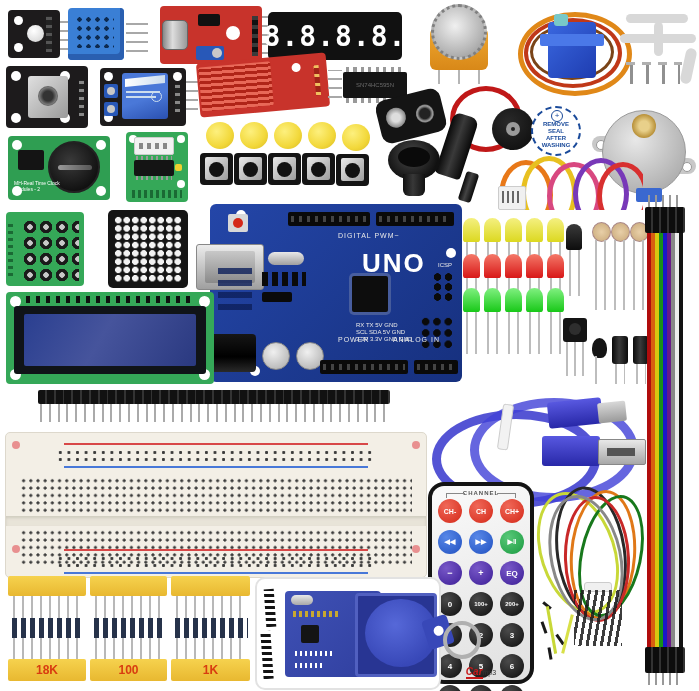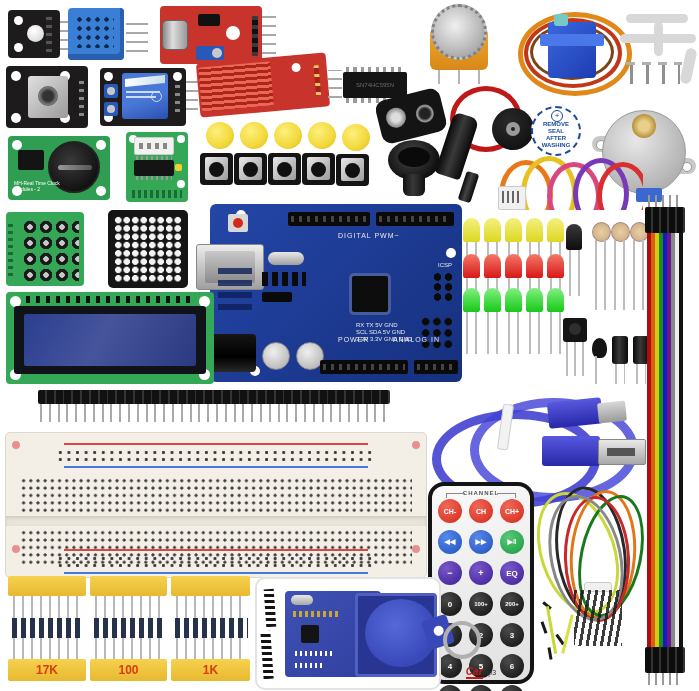--- a/index.html
+++ b/index.html
@@ -55,20 +55,23 @@
     <div style="position:absolute;left:2px;top:14px;width:24px;height:28px;border-radius:5px;background:linear-gradient(90deg,#888,#ddd 40%,#999);border:1px solid #666;"></div>
     <div style="position:absolute;left:38px;top:8px;width:22px;height:12px;background:#111;border-radius:2px;"></div>
     <div class="hole" style="right:22px;top:20px;width:14px;height:14px;"></div>
     <div style="position:absolute;left:36px;bottom:4px;width:28px;height:14px;background:#2858b8;border-radius:2px;">
         <div style="position:absolute;right:2px;top:2px;width:10px;height:10px;border-radius:50%;background:#c8c8c8;"></div>
       </div>
     <div style="position:absolute;right:4px;top:10px;width:6px;height:40px;background:repeating-linear-gradient(0deg,#3a3a3a 0 4px,#111 4px 9px);"></div>
   </div>
   <div class="pins-right" style="left:262px;top:16px;width:14px;height:38px;"></div>
 
+  <div class="c" style="left:268px;top:12px;width:134px;height:48px;background:#111;border-radius:5px;display:flex;align-items:center;justify-content:center;">
+    <span style="color:#fff;font-family:'DejaVu Sans Mono',monospace;font-weight:bold;font-size:28px;letter-spacing:1px;">8.8.8.8.</span>
+  </div>
 
   <div class="c" style="left:424px;top:4px;width:70px;height:78px;">
     <div style="position:absolute;left:6px;top:24px;width:58px;height:42px;background:linear-gradient(#f0a830,#d88818);border-radius:6px;"></div>
     <div style="position:absolute;left:7px;top:0px;width:56px;height:56px;border-radius:50%;background:radial-gradient(circle at 42% 38%,#f0f0f0,#b8b8b8 60%,#909090);border:3px dotted #808080;box-sizing:border-box;"></div>
     <div class="leg" style="left:14px;top:66px;height:14px;"></div>
     <div class="leg" style="left:34px;top:66px;height:14px;"></div>
     <div class="leg" style="left:54px;top:66px;height:14px;"></div>
   </div>
 
   <div class="c" style="left:518px;top:4px;width:112px;height:90px;">
@@ -265,20 +268,21 @@
         <div style="position:absolute;inset:4px 3px;background:repeating-linear-gradient(90deg,#444 0 3px,transparent 3px 8px);"></div>
       </div>
     <div style="position:absolute;left:128px;top:28px;width:120px;color:#e8e8e8;font-size:7px;letter-spacing:1px;">DIGITAL PWM~</div>
 
     <div style="position:absolute;left:-14px;top:40px;width:66px;height:44px;background:linear-gradient(#ececec,#9f9f9f);border:1px solid #888;border-radius:3px;">
         <div style="position:absolute;inset:6px 8px;background:linear-gradient(#c8c8c8,#8a8a8a);border-radius:2px;"></div>
       </div>
 
     <div style="position:absolute;left:58px;top:48px;width:36px;height:13px;background:linear-gradient(#e8e8e8,#a0a0a0);border-radius:7px;"></div>
 
+    <div style="position:absolute;left:152px;top:44px;color:#fff;font-size:26px;font-weight:bold;letter-spacing:2px;">UNO</div>
 
     <div style="position:absolute;left:142px;top:72px;width:36px;height:36px;background:#0d0d0d;border-radius:2px;box-shadow:0 0 0 3px rgba(200,200,200,.25);"></div>
 
     <div style="position:absolute;right:10px;top:58px;color:#e8e8e8;font-size:6px;">ICSP</div>
     <div style="position:absolute;right:8px;top:68px;width:22px;height:30px;background-image:radial-gradient(circle,#0a0a0a 3.5px,transparent 4px);background-size:11px 10px;"></div>
 
     <div style="position:absolute;left:8px;top:60px;width:34px;height:46px;background-image:repeating-linear-gradient(0deg,#0d1f5a 0 6px,transparent 6px 12px);opacity:.8;"></div>
     <div style="position:absolute;left:52px;top:68px;width:44px;height:14px;background:repeating-linear-gradient(90deg,#0a0a0a 0 6px,transparent 6px 10px);"></div>
     <div style="position:absolute;left:52px;top:88px;width:30px;height:10px;background:#0a0a0a;border-radius:2px;"></div>
 
@@ -462,21 +466,21 @@
   <div class="tapes" style="left:8px;top:576px;width:78px;"></div>
   <div class="tapes" style="left:90px;top:576px;width:77px;"></div>
   <div class="tapes" style="left:171px;top:576px;width:79px;"></div>
   <div class="res-leads" style="left:10px;top:596px;width:74px;height:64px;"></div>
   <div class="res-leads" style="left:92px;top:596px;width:73px;height:64px;"></div>
   <div class="res-leads" style="left:173px;top:596px;width:75px;height:64px;"></div>
   <div class="res-bodies" style="left:10px;top:618px;width:74px;height:20px;"></div>
   <div class="res-bodies" style="left:92px;top:618px;width:73px;height:20px;"></div>
   <div class="res-bodies" style="left:173px;top:618px;width:75px;height:20px;"></div>
   <div class="res-label" style="left:8px;top:659px;width:78px;">
-      <span>17K</span>
+      <span>18K</span>
     </div>
   <div class="res-label" style="left:90px;top:659px;width:77px;">
       <span>100</span>
     </div>
   <div class="res-label" style="left:171px;top:659px;width:79px;text-align:center;">
       <span>1K</span>
     </div>
 
   <div class="c" style="left:255px;top:577px;width:186px;height:113px;background:#fff;border:2px solid #e2e2e2;border-radius:10px;box-sizing:border-box;">
     <div style="position:absolute;left:8px;top:10px;width:10px;height:38px;background:repeating-linear-gradient(0deg,#141414 0 3px,transparent 3px 6px);transform:rotate(-4deg);"></div>

